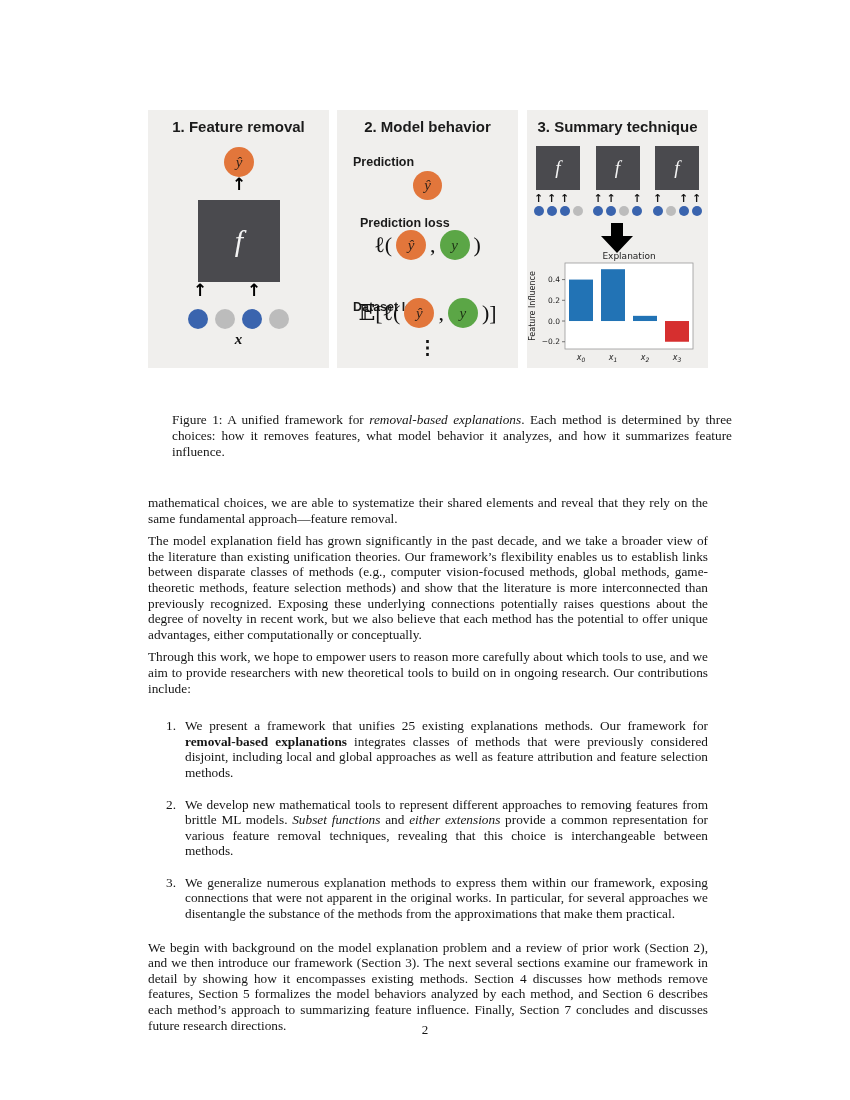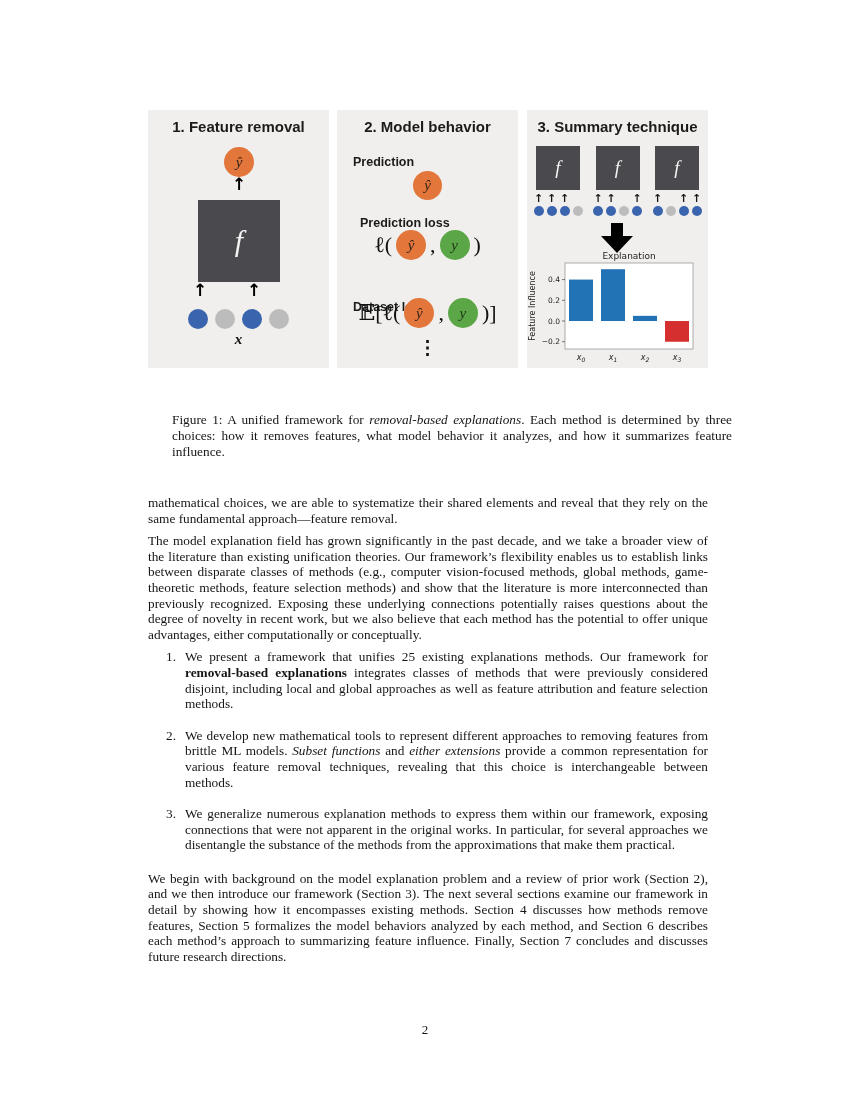--- a/index.html
+++ b/index.html
@@ -227,20 +227,21 @@
     </div>
   </div>
 
   <div class="caption">
     <span>Figure 1: A unified framework for </span><span class="it">removal-based explanations</span><span>. Each method is determined by three choices: how it removes features, what model behavior it analyzes, and how it summarizes feature influence.</span>
   </div>
 
   <div class="bodytxt">
     <p id="para1">mathematical choices, we are able to systematize their shared elements and reveal that they rely on the same fundamental approach—feature removal.</p>
     <p id="para2">The model explanation field has grown significantly in the past decade, and we take a broader view of the literature than existing unification theories. Our framework’s flexibility enables us to establish links between disparate classes of methods (e.g., computer vision-focused methods, global methods, game-theoretic methods, feature selection methods) and show that the literature is more interconnected than previously recognized. Exposing these underlying connections potentially raises questions about the degree of novelty in recent work, but we also believe that each method has the potential to offer unique advantages, either computationally or conceptually.</p>
+    <p id="para3">Through this work, we hope to empower users to reason more carefully about which tools to use, and we aim to provide researchers with new theoretical tools to build on in ongoing research. Our contributions include:</p>
 
     <div>
       <div class="list-item">
         <span class="li-num">1.</span>
         <span>We present a framework that unifies 25 existing explanations methods. Our framework for </span><span class="bd">removal-based explanations</span><span> integrates classes of methods that were previously considered disjoint, including local and global approaches as well as feature attribution and feature selection methods.</span>
       </div>
       <div class="list-item">
         <span class="li-num">2.</span>
         <span>We develop new mathematical tools to represent different approaches to removing features from brittle ML models. </span><span class="it">Subset functions</span><span> and </span><span class="it">either extensions</span><span> provide a common representation for various feature removal techniques, revealing that this choice is interchangeable between methods.</span>
       </div>

